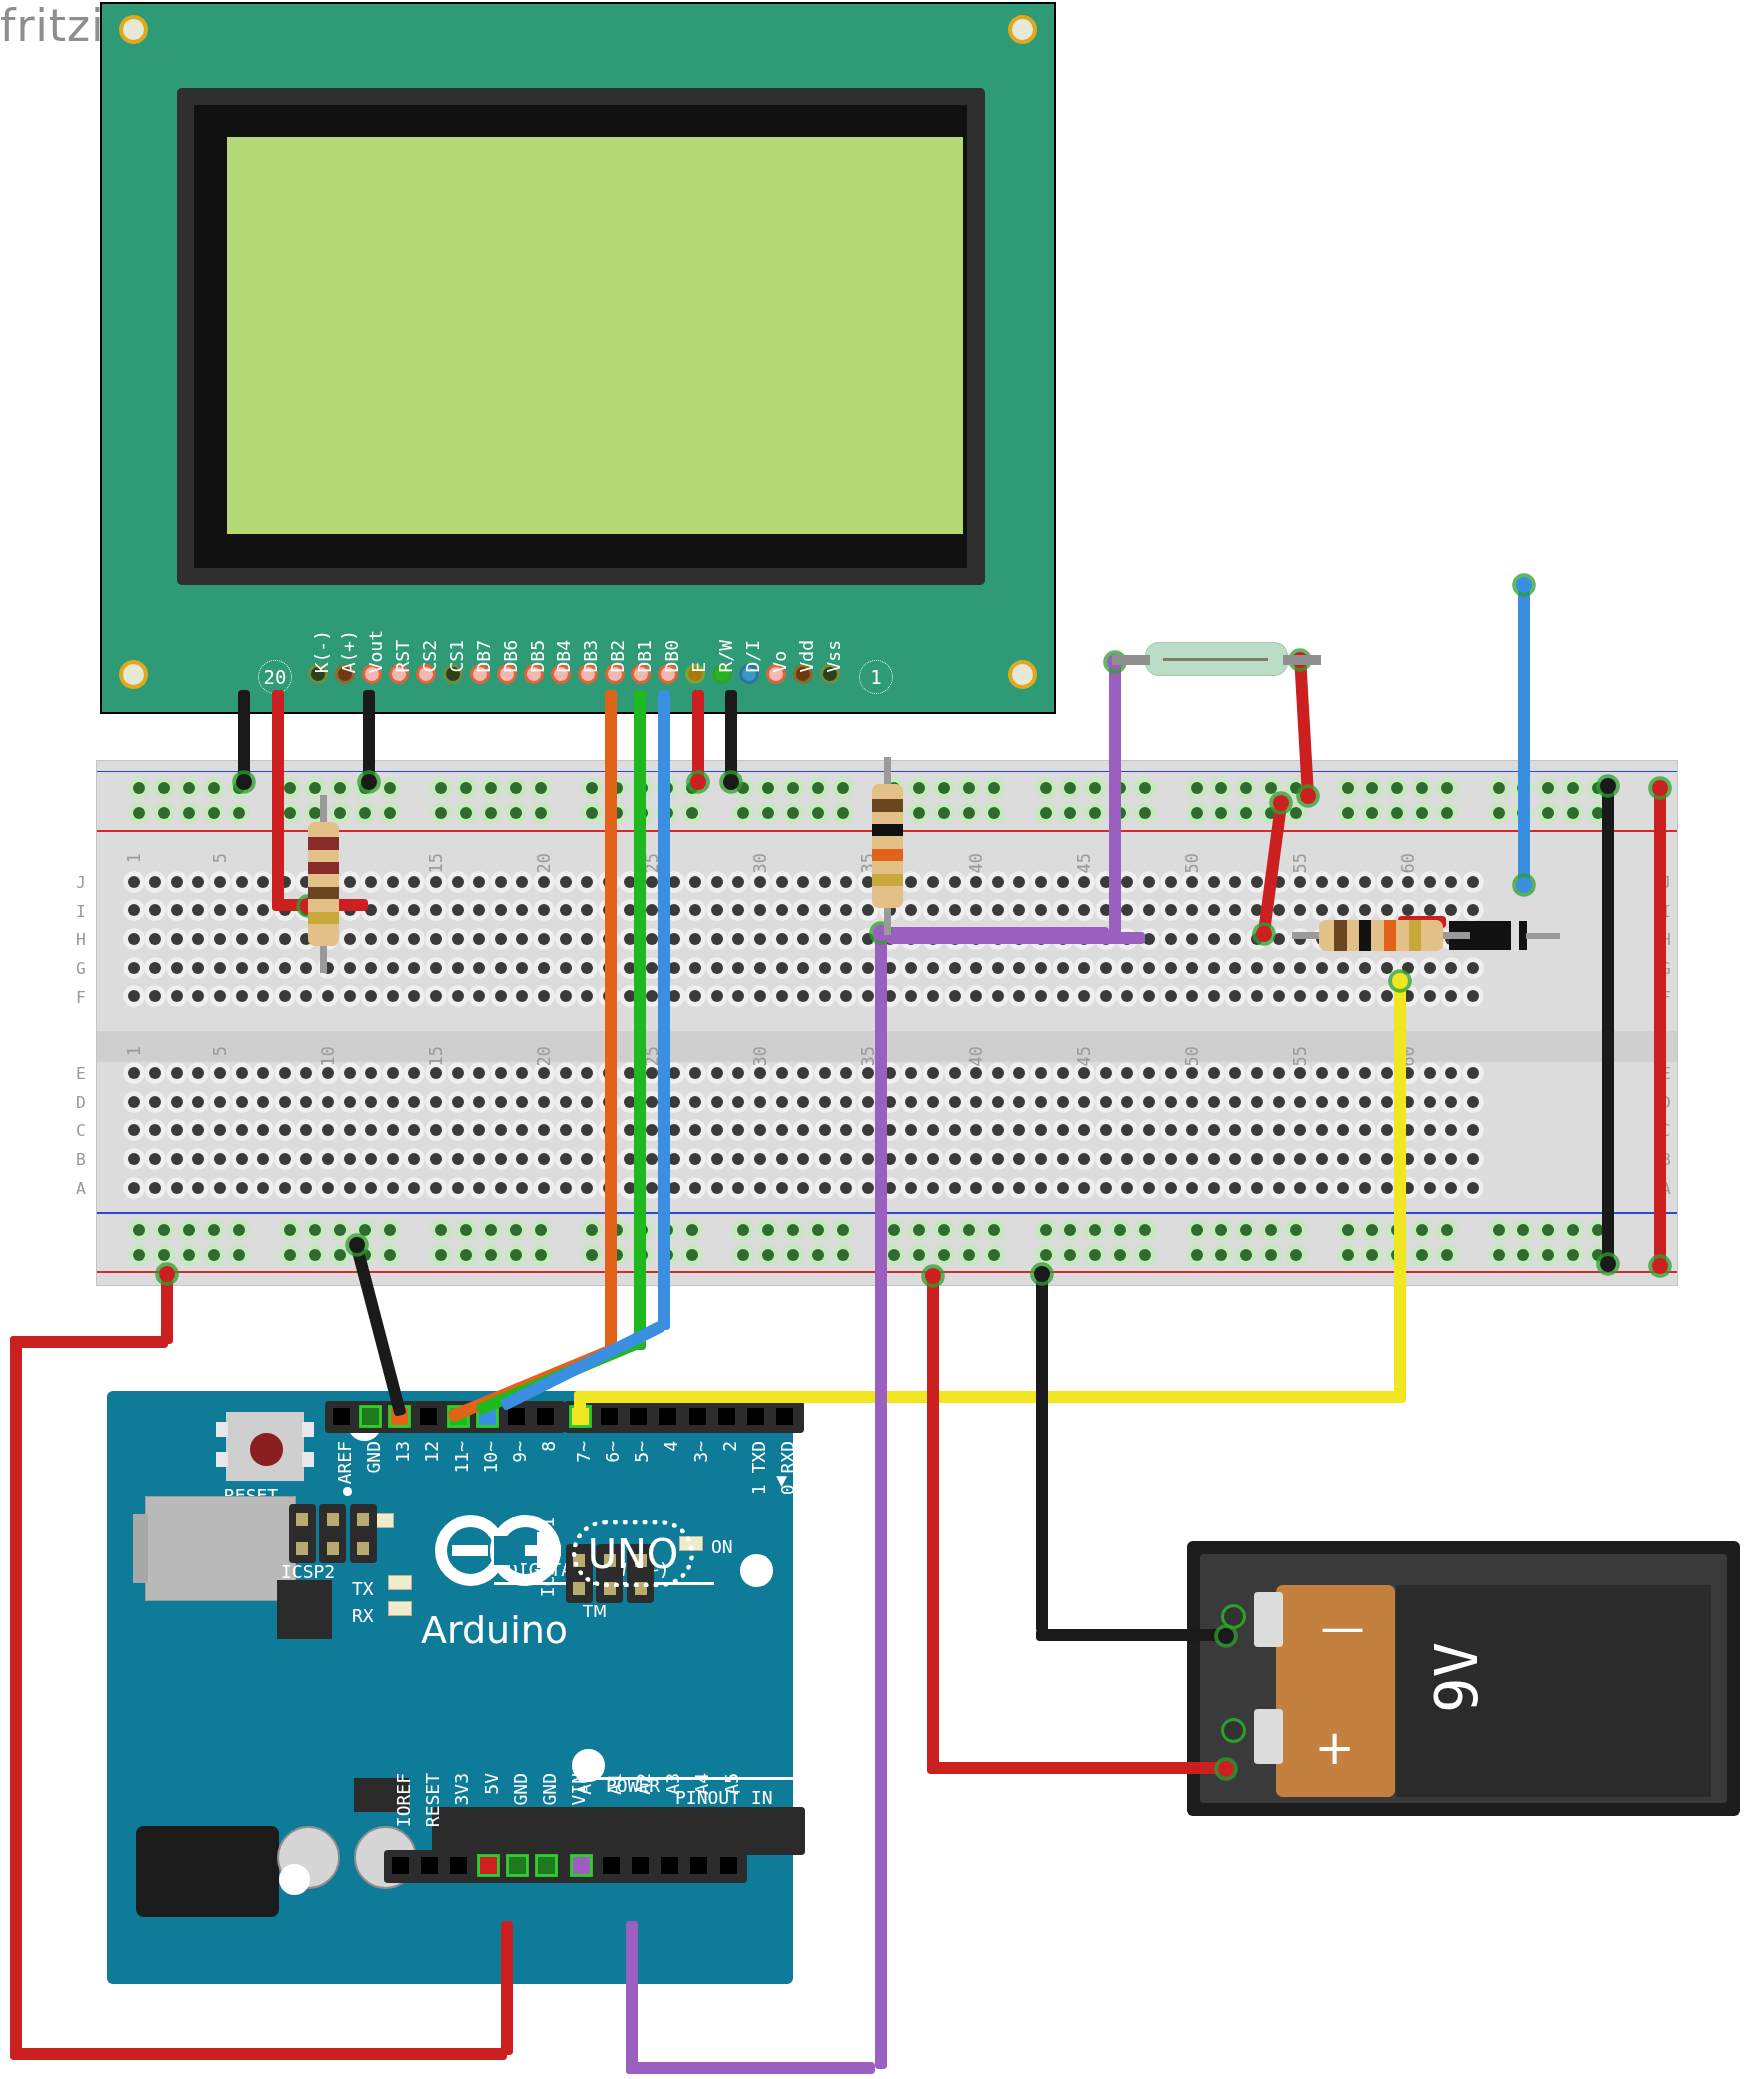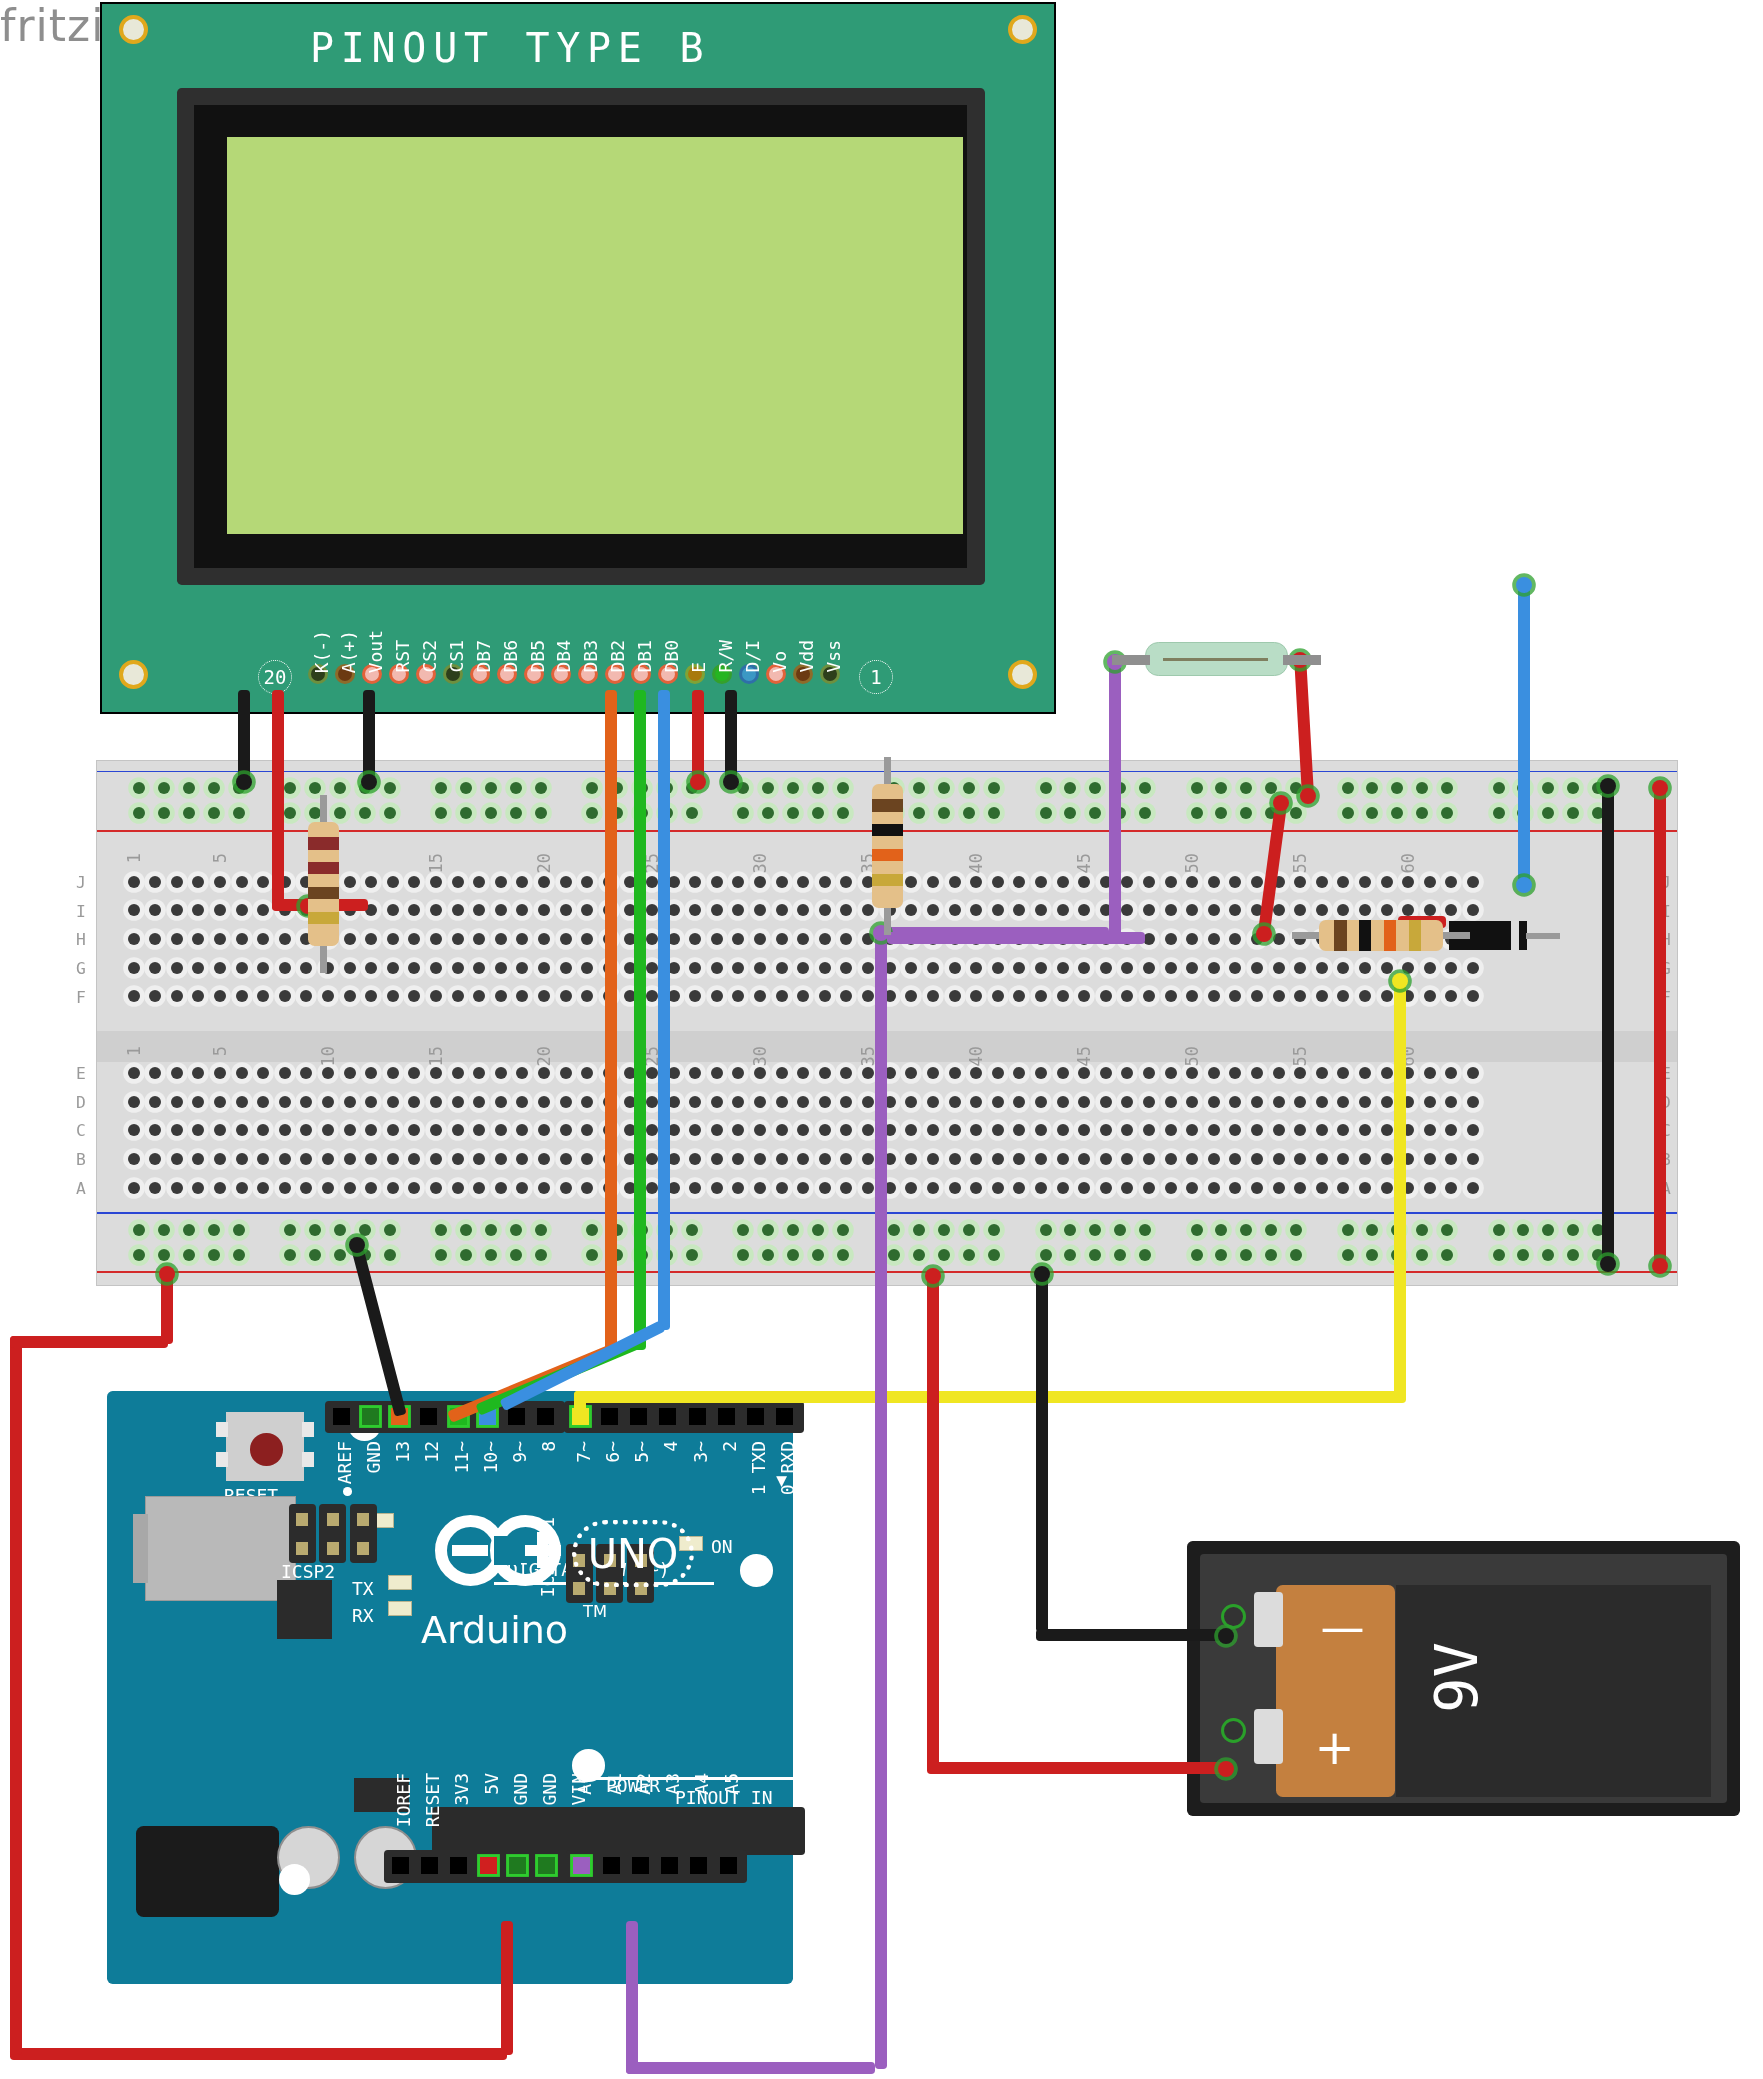--- a/index.html
+++ b/index.html
@@ -127,21 +127,20 @@
 <body>
 
 <div id="stage">
 
   <div class="abs" id="lcd">
     <div class="abs lcd-screw" id="sc1"></div>
     <div class="abs lcd-screw" id="sc2"></div>
     <div class="abs lcd-screw" id="sc3"></div>
     <div class="abs lcd-screw" id="sc4"></div>
 
-    <div class="abs" id="lcd-title">PINOUT TYPE B</div>
 
     <div class="abs" id="lcd-strip"></div>
 
     <div class="abs" id="lcd-bezel">
       <div class="abs" id="lcd-bezel-inner">
         <div class="abs" id="lcd-glass"></div>
       </div>
     </div>
 
     <div class="abs" id="lcd-pins">

